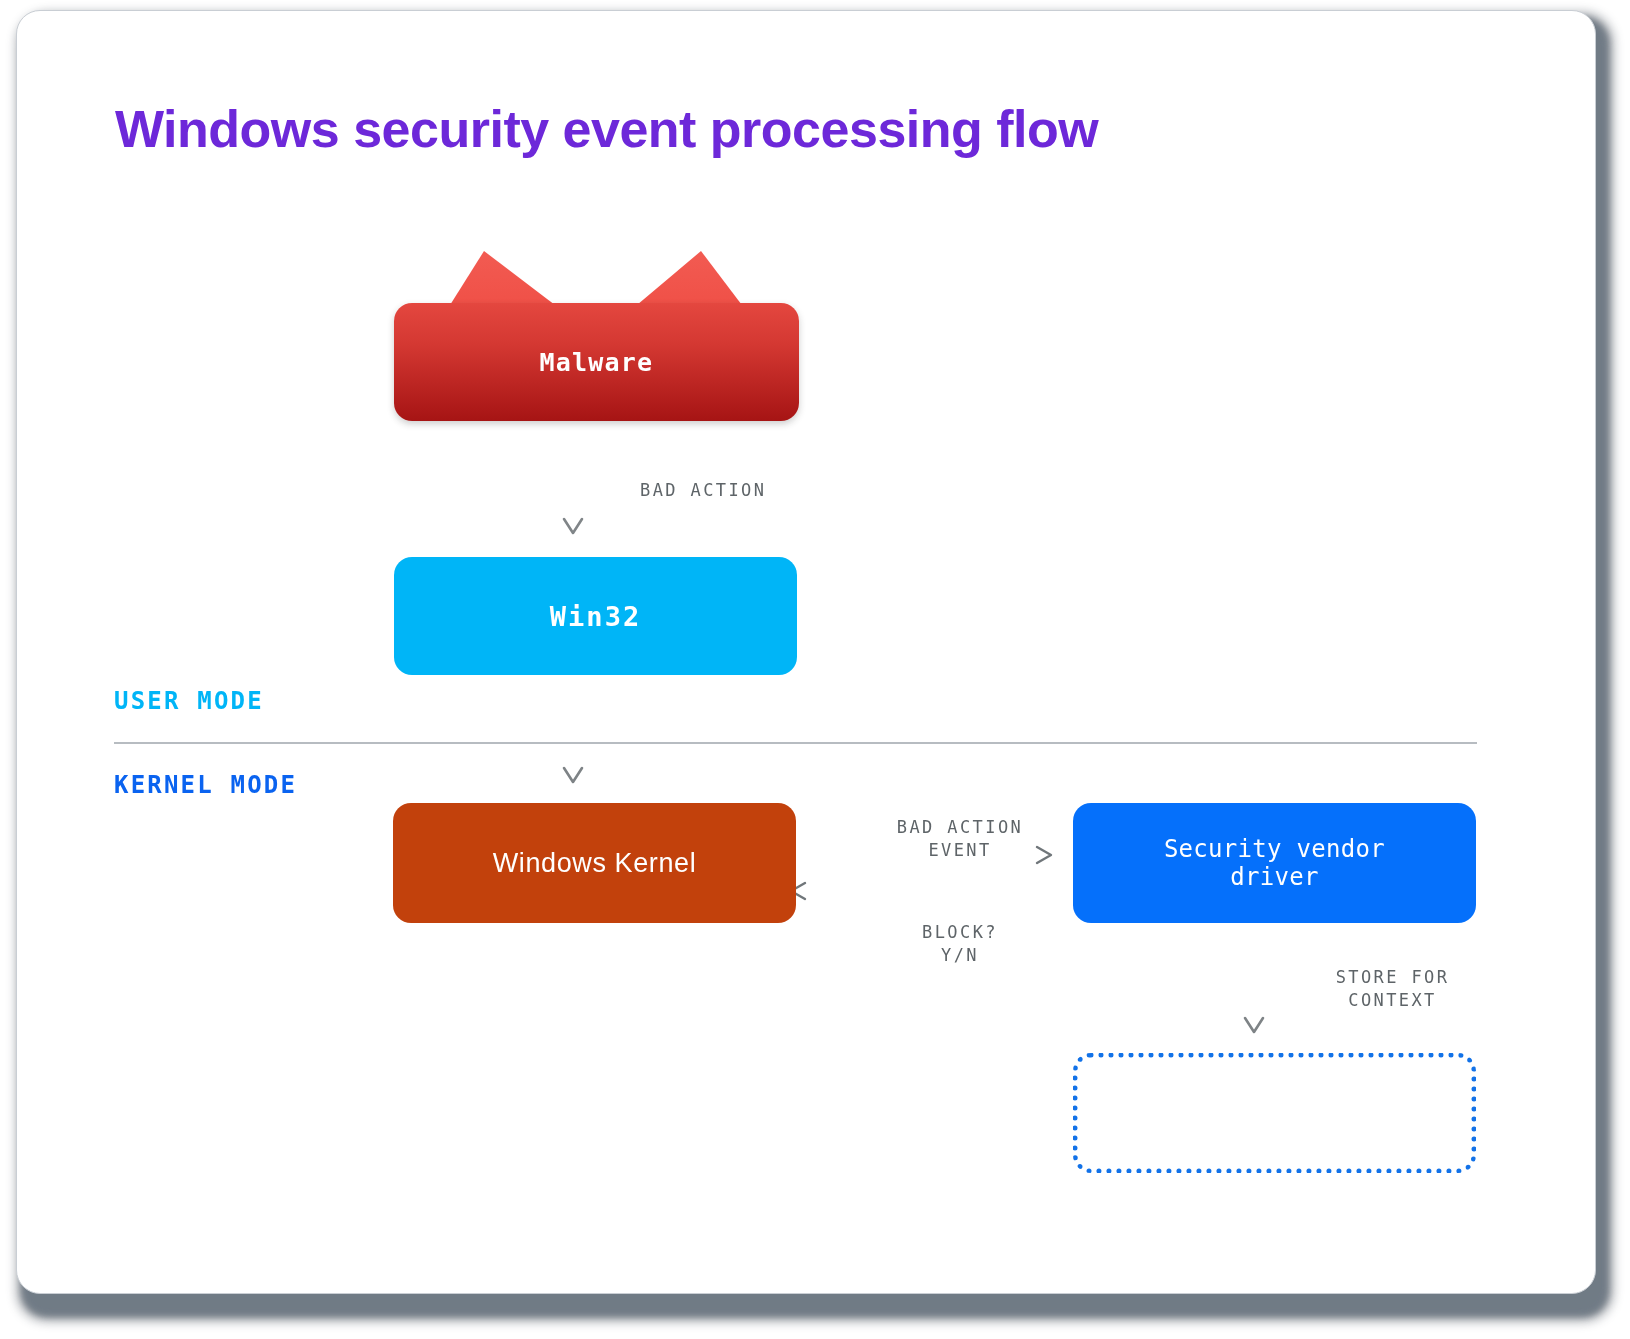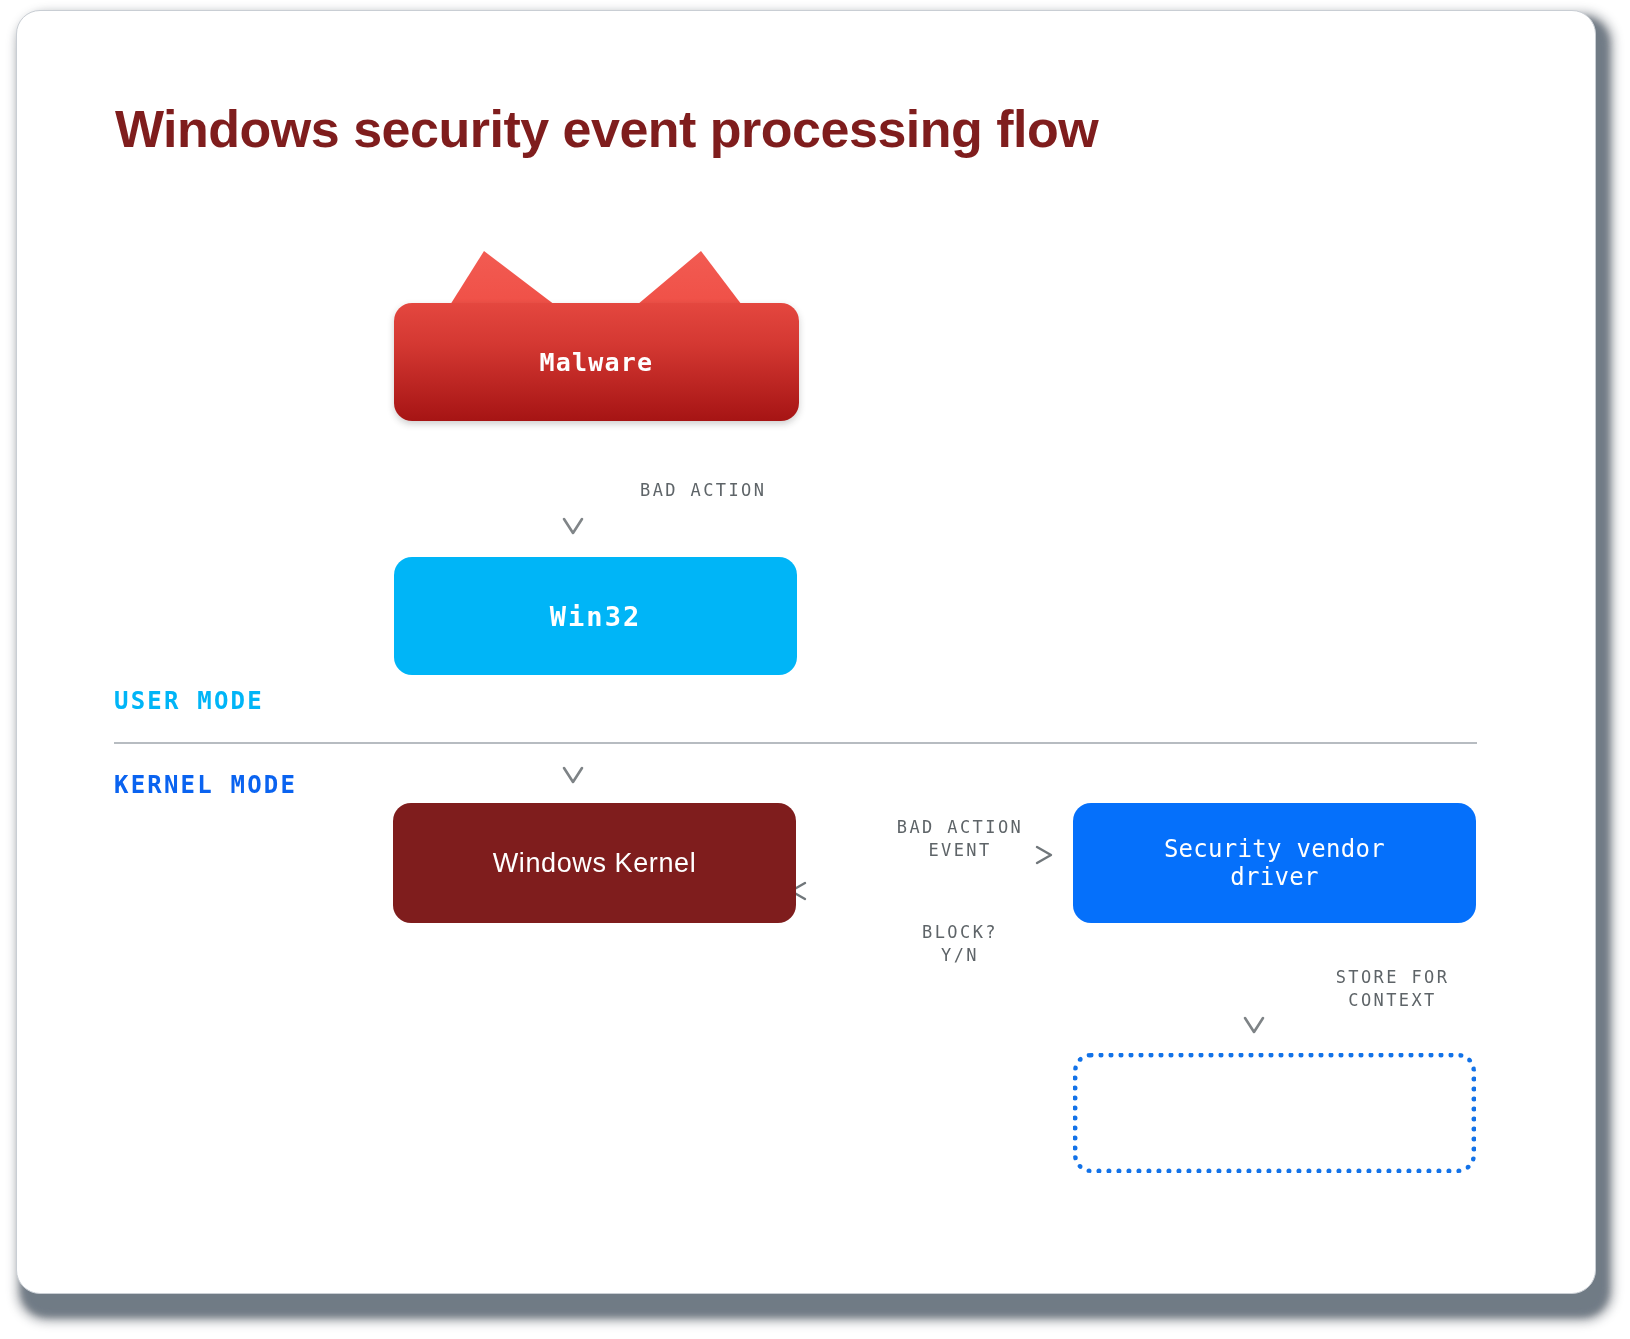--- a/index.html
+++ b/index.html
@@ -56,21 +56,21 @@
   }
 
   
   .page-title {
     position: absolute;
     left: 98px;
     top: 88px;
     font-size: 52px;
     font-weight: 700;
     letter-spacing: -0.5px;
-    color: #7f1d1d;
+    color: #6d28d9;
     white-space: nowrap;
   }
 
   
   .node {
     position: absolute;
     display: flex;
     align-items: center;
     justify-content: center;
     text-align: center;
@@ -119,21 +119,21 @@
     text-align: right;
   }
 
   
   #node-kernel {
     left: 376px;
     top: 792px;
     width: 403px;
     height: 120px;
     border-radius: 18px;
-    background: #7f1d1d;
+    background: #c2410c;
     font-size: 27px;
     font-weight: 500;
     letter-spacing: 0.6px;
   }
 
   
   #node-vendor {
     left: 1056px;
     top: 792px;
     width: 403px;

